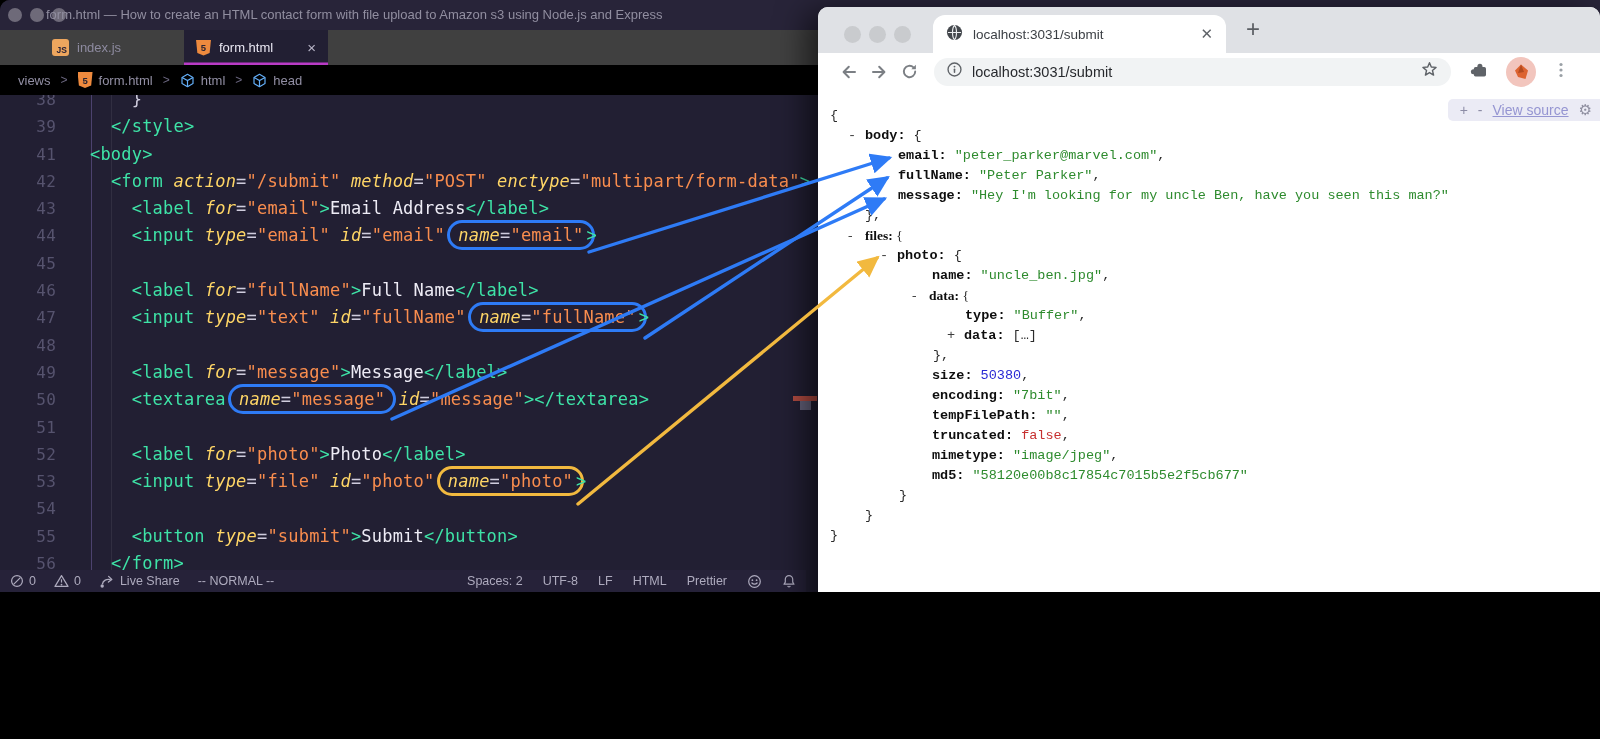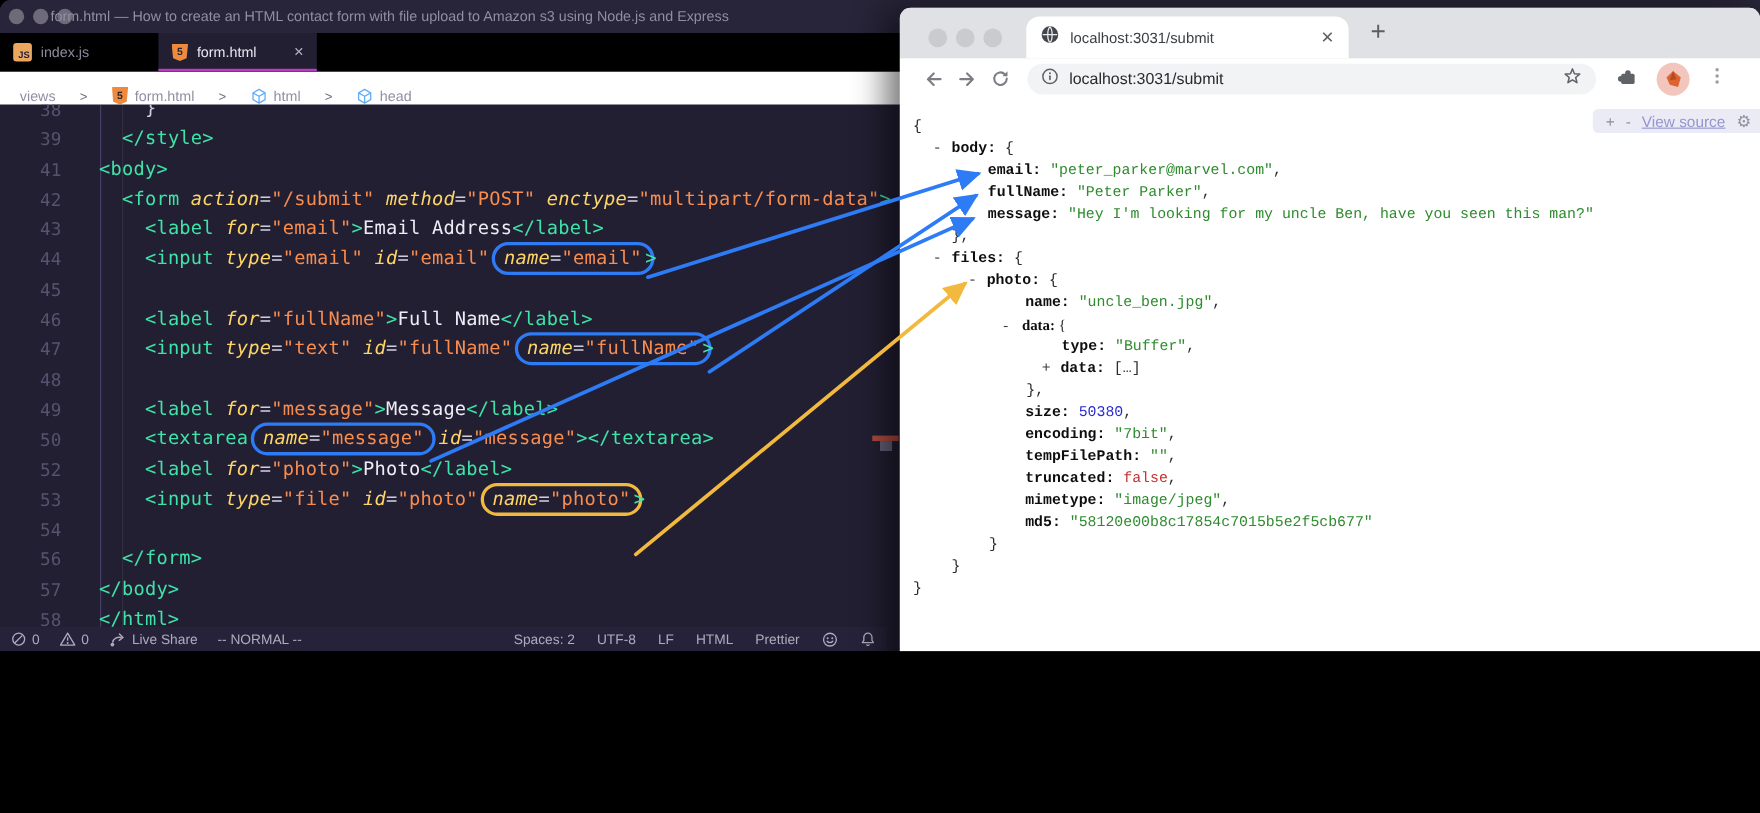--- a/index.html
+++ b/index.html
@@ -5,27 +5,27 @@
   html,body{margin:0;padding:0;background:#000;}
   #screen{position:relative;width:1600px;height:592px;background:#000;overflow:hidden;
           font-family:"Liberation Sans",sans-serif;-webkit-font-smoothing:antialiased;}
 
   
   #vscode{position:absolute;inset:0;background:#221f33;border-radius:10px 0 0 0;overflow:hidden;z-index:1;}
   .titlebar{position:relative;height:30px;background:#282439;}
   .lights{position:absolute;left:8px;top:8px;display:flex;gap:8px;}
   .light{width:14px;height:14px;border-radius:50%;background:#6e6a79;}
   .win-title{position:absolute;left:46px;top:0;line-height:30px;font-size:13px;color:#918ea0;white-space:nowrap;z-index:2;}
-  .tabbar{position:relative;height:35px;background:#000000;display:flex;}
+  .tabbar{position:relative;height:35px;background:#404040;display:flex;padding-left:40px;}
   .tab{width:144px;display:flex;align-items:center;gap:8px;padding:0 12px;font-size:13px;color:#8d8a9f;box-sizing:border-box;cursor:default;}
   .tab.active{background:#221f33;color:#e9e7f2;box-shadow:inset 0 -2.5px 0 #b93bc6;}
   .tab-label{white-space:nowrap;}
   .tab-close{margin-left:auto;color:#b7b4c6;font-size:15px;line-height:1;}
   .tab-actions{position:absolute;right:12px;top:0;height:100%;display:flex;gap:22px;align-items:center;color:#c0bdd0;}
-  .breadcrumb{height:30px;display:flex;align-items:flex-end;padding-left:18px;gap:22px;font-size:13px;color:#928fa4;background:#ffffff;}
+  .breadcrumb{height:30px;display:flex;align-items:center;padding-left:18px;gap:10px;font-size:13px;color:#928fa4;background:#000000;}
   .crumb{display:flex;align-items:center;gap:6px;}
   .crumb-sep{color:#6b6780;font-size:12px;}
 
   .editor{position:relative;height:622px;overflow:hidden;}
   .guideA{position:absolute;left:91px;top:0;width:1px;height:540px;background:rgba(140,120,200,.40);}
   .guideB{position:absolute;left:111px;top:0;width:1px;height:512px;background:rgba(255,255,255,.07);}
   .codelines{margin-top:-9px;position:relative;}
   .codeline{display:flex;height:27.3px;font:17px/27.3px "DejaVu Sans Mono",monospace;letter-spacing:.2px;white-space:pre;}
   .gutter{flex:0 0 56px;text-align:right;color:#56536e;font-size:16px;}
   .lc{padding-left:34px;}
@@ -161,23 +161,25 @@
           <div class="codeline"><span class="gutter">41</span><span class="lc"><span class="tag">&lt;body&gt;</span></span></div>
           <div class="codeline"><span class="gutter">42</span><span class="lc"><span>  </span><span class="tag">&lt;form</span><span class="attr"> action</span><span class="eq">=</span><span class="str">"/submit"</span><span class="attr"> method</span><span class="eq">=</span><span class="str">"POST"</span><span class="attr"> enctype</span><span class="eq">=</span><span class="str">"multipart/form-data"</span><span class="tag">&gt;</span></span></div>
           <div class="codeline"><span class="gutter">43</span><span class="lc"><span>    </span><span class="tag">&lt;label</span><span class="attr"> for</span><span class="eq">=</span><span class="str">"email"</span><span class="tag">&gt;</span><span class="txt">Email Address</span><span class="tag">&lt;/label&gt;</span></span></div>
           <div class="codeline"><span class="gutter">44</span><span class="lc"><span>    </span><span class="tag">&lt;input</span><span class="attr"> type</span><span class="eq">=</span><span class="str">"email"</span><span class="attr"> id</span><span class="eq">=</span><span class="str">"email"</span><span> </span><span class="ring blue"><span class="attr">name</span><span class="eq">=</span><span class="str">"email"</span></span><span class="tag">&gt;</span></span></div>
           <div class="codeline"><span class="gutter">45</span><span class="lc"></span></div>
           <div class="codeline"><span class="gutter">46</span><span class="lc"><span>    </span><span class="tag">&lt;label</span><span class="attr"> for</span><span class="eq">=</span><span class="str">"fullName"</span><span class="tag">&gt;</span><span class="txt">Full Name</span><span class="tag">&lt;/label&gt;</span></span></div>
           <div class="codeline"><span class="gutter">47</span><span class="lc"><span>    </span><span class="tag">&lt;input</span><span class="attr"> type</span><span class="eq">=</span><span class="str">"text"</span><span class="attr"> id</span><span class="eq">=</span><span class="str">"fullName"</span><span> </span><span class="ring blue"><span class="attr">name</span><span class="eq">=</span><span class="str">"fullName"</span></span><span class="tag">&gt;</span></span></div>
           <div class="codeline"><span class="gutter">48</span><span class="lc"></span></div>
           <div class="codeline"><span class="gutter">49</span><span class="lc"><span>    </span><span class="tag">&lt;label</span><span class="attr"> for</span><span class="eq">=</span><span class="str">"message"</span><span class="tag">&gt;</span><span class="txt">Message</span><span class="tag">&lt;/label&gt;</span></span></div>
           <div class="codeline"><span class="gutter">50</span><span class="lc"><span>    </span><span class="tag">&lt;textarea </span><span class="ring blue"><span class="attr">name</span><span class="eq">=</span><span class="str">"message"</span></span><span class="attr"> id</span><span class="eq">=</span><span class="str">"message"</span><span class="tag">&gt;</span><span class="tag">&lt;/textarea&gt;</span></span></div>
+          <div class="codeline"><span class="gutter">51</span><span class="lc"></span></div>
           <div class="codeline"><span class="gutter">52</span><span class="lc"><span>    </span><span class="tag">&lt;label</span><span class="attr"> for</span><span class="eq">=</span><span class="str">"photo"</span><span class="tag">&gt;</span><span class="txt">Photo</span><span class="tag">&lt;/label&gt;</span></span></div>
           <div class="codeline"><span class="gutter">53</span><span class="lc"><span>    </span><span class="tag">&lt;input</span><span class="attr"> type</span><span class="eq">=</span><span class="str">"file"</span><span class="attr"> id</span><span class="eq">=</span><span class="str">"photo"</span><span> </span><span class="ring yellow"><span class="attr">name</span><span class="eq">=</span><span class="str">"photo"</span></span><span class="tag">&gt;</span></span></div>
           <div class="codeline"><span class="gutter">54</span><span class="lc"></span></div>
+          <div class="codeline"><span class="gutter">55</span><span class="lc"><span>    </span><span class="tag">&lt;button</span><span class="attr"> type</span><span class="eq">=</span><span class="str">"submit"</span><span class="tag">&gt;</span><span class="txt">Submit</span><span class="tag">&lt;/button&gt;</span></span></div>
           <div class="codeline"><span class="gutter">56</span><span class="lc"><span>  </span><span class="tag">&lt;/form&gt;</span></span></div>
           <div class="codeline"><span class="gutter">57</span><span class="lc"><span class="tag">&lt;/body&gt;</span></span></div>
           <div class="codeline"><span class="gutter">58</span><span class="lc"><span class="tag">&lt;/html&gt;</span></span></div>
         </div>
     </div>
 
     <div class="mm-red"></div>
     <div class="mm-stem"></div>
 
     <div class="statusbar">
@@ -326,21 +328,21 @@
         <a class="viewsource" style="order:3">View source</a>
         <span class="gear" style="order:4">⚙</span>
       </div>
       <div class="jsonlines">
           <div class="jline" style="padding-left: 0px;"><span class="jv-b">{</span></div>
           <div class="jline" style="padding-left: 18px;"><span class="jtoggle">-</span><span class="jkey">body</span><span class="jkey">: </span><span class="jv-b">{</span></div>
           <div class="jline" style="padding-left: 68px;"><span class="jkey">email</span><span class="jkey">: </span><span class="jv-s">"peter_parker@marvel.com"</span><span class="jv-b">,</span></div>
           <div class="jline" style="padding-left: 68px;"><span class="jkey">fullName</span><span class="jkey">: </span><span class="jv-s">"Peter Parker"</span><span class="jv-b">,</span></div>
           <div class="jline" style="padding-left: 68px;"><span class="jkey">message</span><span class="jkey">: </span><span class="jv-s">"Hey I'm looking for my uncle Ben, have you seen this man?"</span></div>
           <div class="jline" style="padding-left: 35px;"><span class="jv-b">},</span></div>
-          <div class="jline" style="padding-left: 18px;"><span class="jtoggle">-</span><span class="jkey">files</span><span class="jkey">: </span><span class="jv-b">{</span></div>
+          <div class="jline" style="padding-left: 18px; font-family: Liberation Serif, serif;"><span class="jtoggle">-</span><span class="jkey">files</span><span class="jkey">: </span><span class="jv-b">{</span></div>
           <div class="jline" style="padding-left: 50px;"><span class="jtoggle">-</span><span class="jkey">photo</span><span class="jkey">: </span><span class="jv-b">{</span></div>
           <div class="jline" style="padding-left: 102px;"><span class="jkey">name</span><span class="jkey">: </span><span class="jv-s">"uncle_ben.jpg"</span><span class="jv-b">,</span></div>
           <div class="jline" style="padding-left: 82px; font-family: Liberation Serif, serif;"><span class="jtoggle">-</span><span class="jkey">data</span><span class="jkey">: </span><span class="jv-b">{</span></div>
           <div class="jline" style="padding-left: 135px;"><span class="jkey">type</span><span class="jkey">: </span><span class="jv-s">"Buffer"</span><span class="jv-b">,</span></div>
           <div class="jline" style="padding-left: 117px;"><span class="jtoggle">+</span><span class="jkey">data</span><span class="jkey">: </span><span class="jv-b">[…]</span></div>
           <div class="jline" style="padding-left: 103px;"><span class="jv-b">},</span></div>
           <div class="jline" style="padding-left: 102px;"><span class="jkey">size</span><span class="jkey">: </span><span class="jv-n">50380</span><span class="jv-b">,</span></div>
           <div class="jline" style="padding-left: 102px;"><span class="jkey">encoding</span><span class="jkey">: </span><span class="jv-s">"7bit"</span><span class="jv-b">,</span></div>
           <div class="jline" style="padding-left: 102px;"><span class="jkey">tempFilePath</span><span class="jkey">: </span><span class="jv-s">""</span><span class="jv-b">,</span></div>
           <div class="jline" style="padding-left: 102px;"><span class="jkey">truncated</span><span class="jkey">: </span><span class="jv-f">false</span><span class="jv-b">,</span></div>

